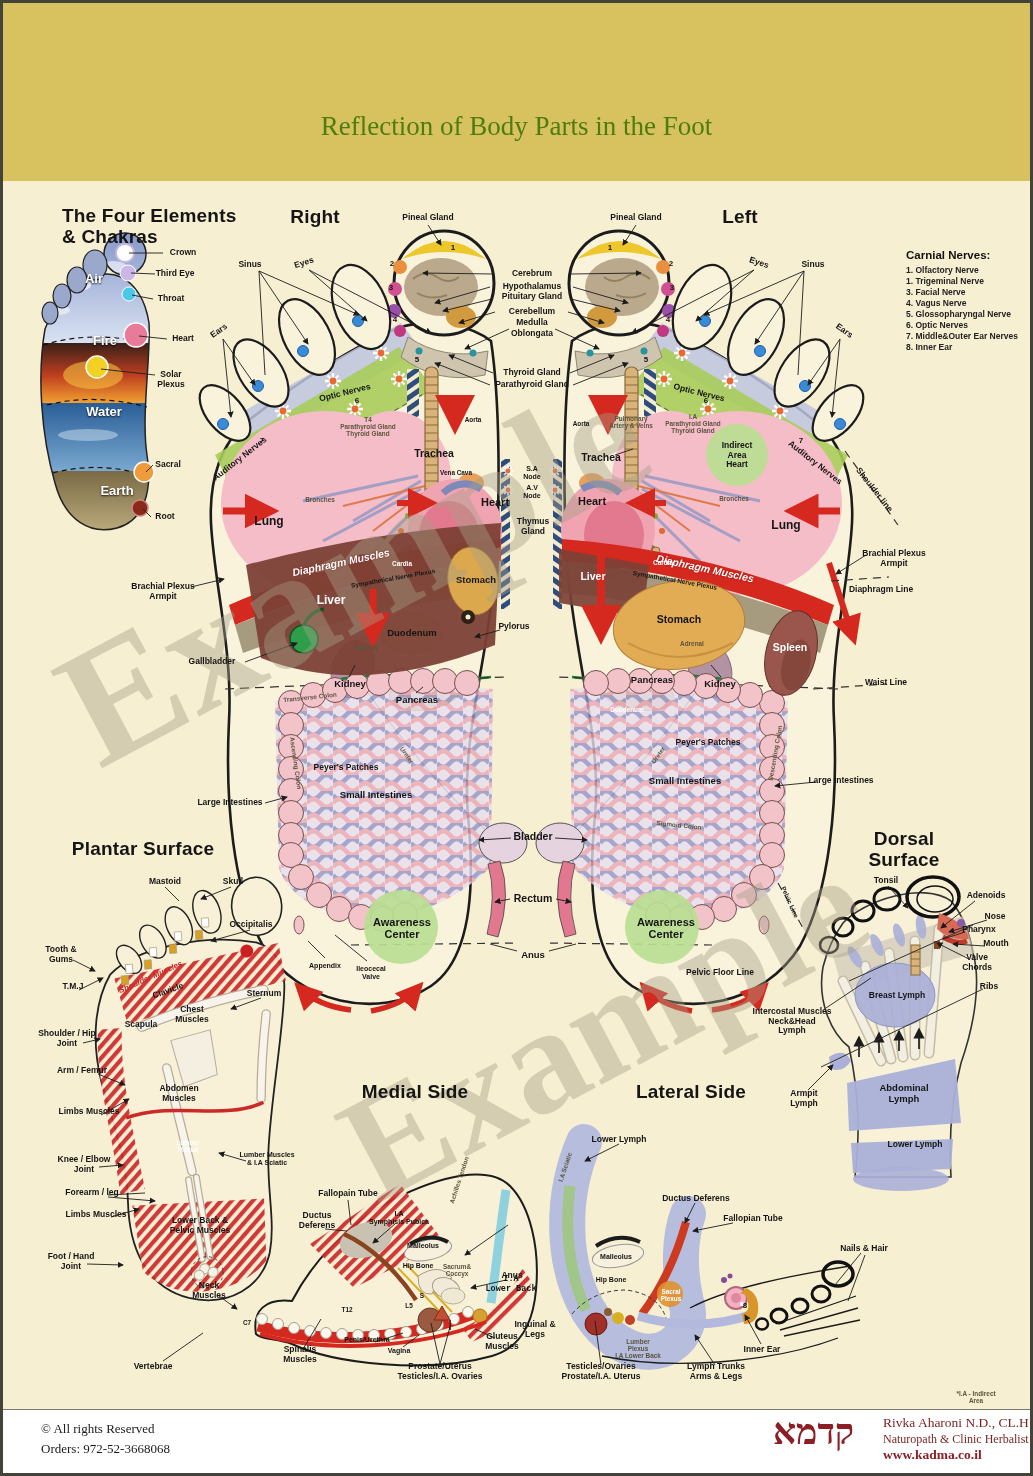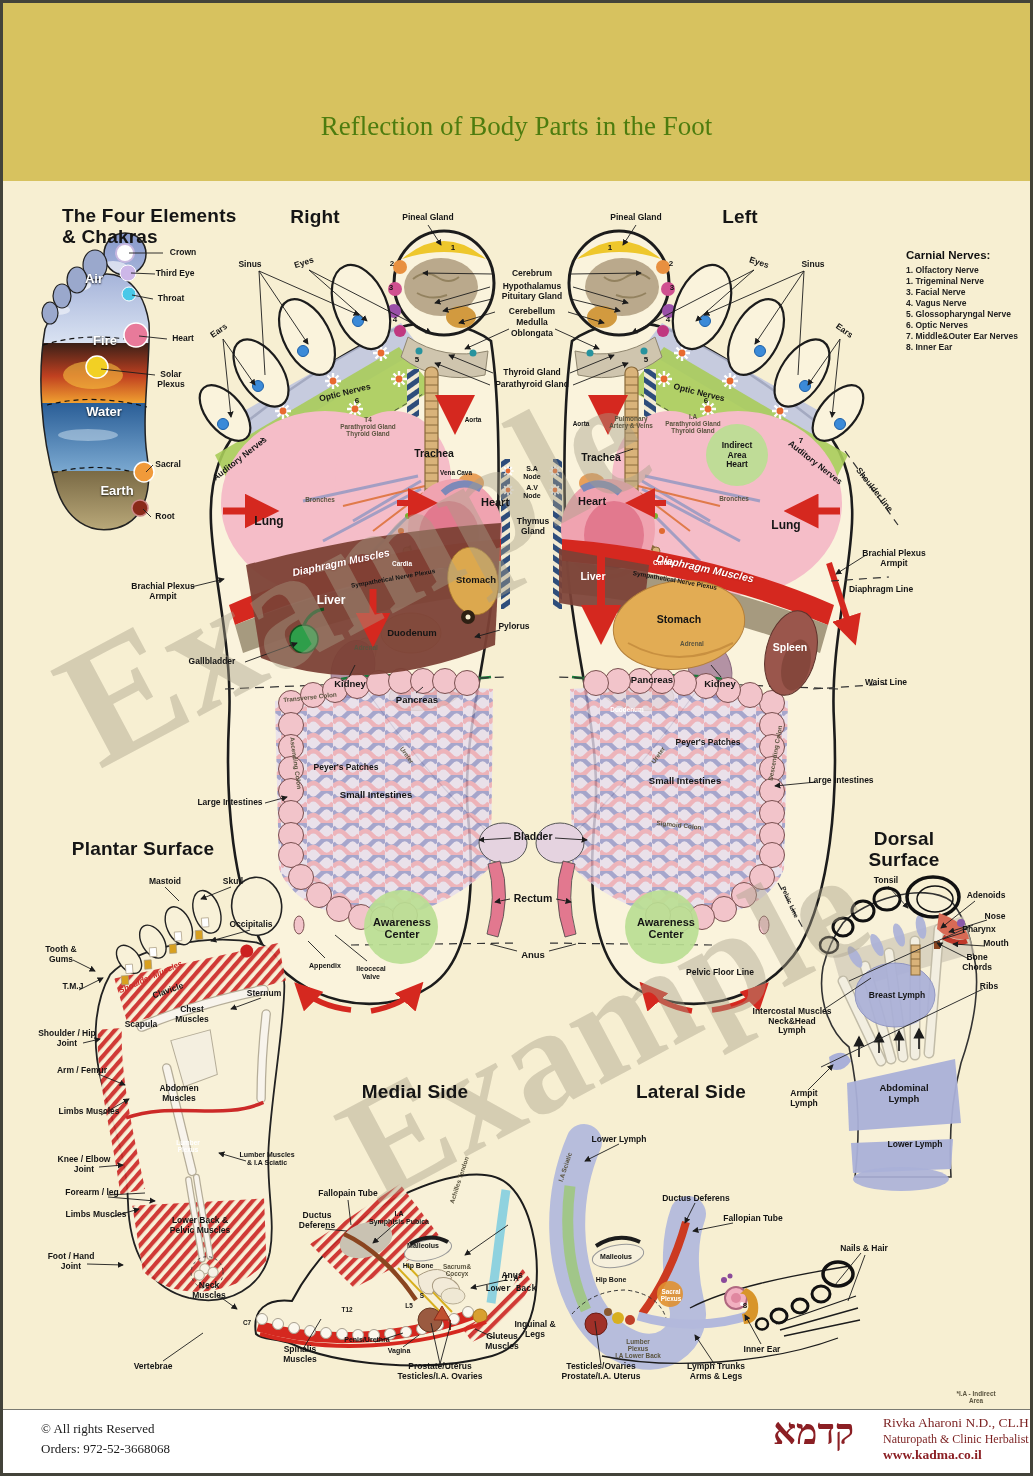--- a/index.html
+++ b/index.html
@@ -729,21 +729,21 @@
       <div class="ann t8" style="left: 713px; top: 1369px; transform: translate(-50%, -50%);">Lymph Trunks
 Arms &amp; Legs</div>
       <div class="ann t8" style="left: 759px; top: 1347px; transform: translate(-50%, -50%);">Inner Ear</div>
       <div class="ann t8" style="left: 861px; top: 1246px; transform: translate(-50%, -50%);">Nails &amp; Hair</div>
       <div class="ann num" style="left: 742px; top: 1303px; transform: translate(-50%, -50%);">8</div>
       <div class="ann t8" style="left: 883px; top: 878px; transform: translate(-50%, -50%);">Tonsil</div>
       <div class="ann t8" style="left: 983px; top: 893px; transform: translate(-50%, -50%);">Adenoids</div>
       <div class="ann t8" style="left: 992px; top: 914px; transform: translate(-50%, -50%);">Nose</div>
       <div class="ann t8" style="left: 976px; top: 927px; transform: translate(-50%, -50%);">Pharynx</div>
       <div class="ann t8" style="left: 993px; top: 941px; transform: translate(-50%, -50%);">Mouth</div>
-      <div class="ann t8" style="left: 974px; top: 960px; transform: translate(-50%, -50%);">Bone
+      <div class="ann t8" style="left: 974px; top: 960px; transform: translate(-50%, -50%);">Valve
 Chords</div>
       <div class="ann t8" style="left: 986px; top: 984px; transform: translate(-50%, -50%);">Ribs</div>
       <div class="ann t8" style="left: 894px; top: 993px; transform: translate(-50%, -50%);">Breast Lymph</div>
       <div class="ann t8" style="left: 789px; top: 1018px; transform: translate(-50%, -50%);">Intercostal Muscles
 Neck&amp;Head
 Lymph</div>
       <div class="ann s9" style="left: 901px; top: 1091px; transform: translate(-50%, -50%);">Abdominal
 Lymph</div>
       <div class="ann t8" style="left: 912px; top: 1142px; transform: translate(-50%, -50%);">Lower Lymph</div>
       <div class="ann tiny gray" style="left: 973px; top: 1394px; transform: translate(-50%, -50%);">*I.A - Indirect Area</div>

